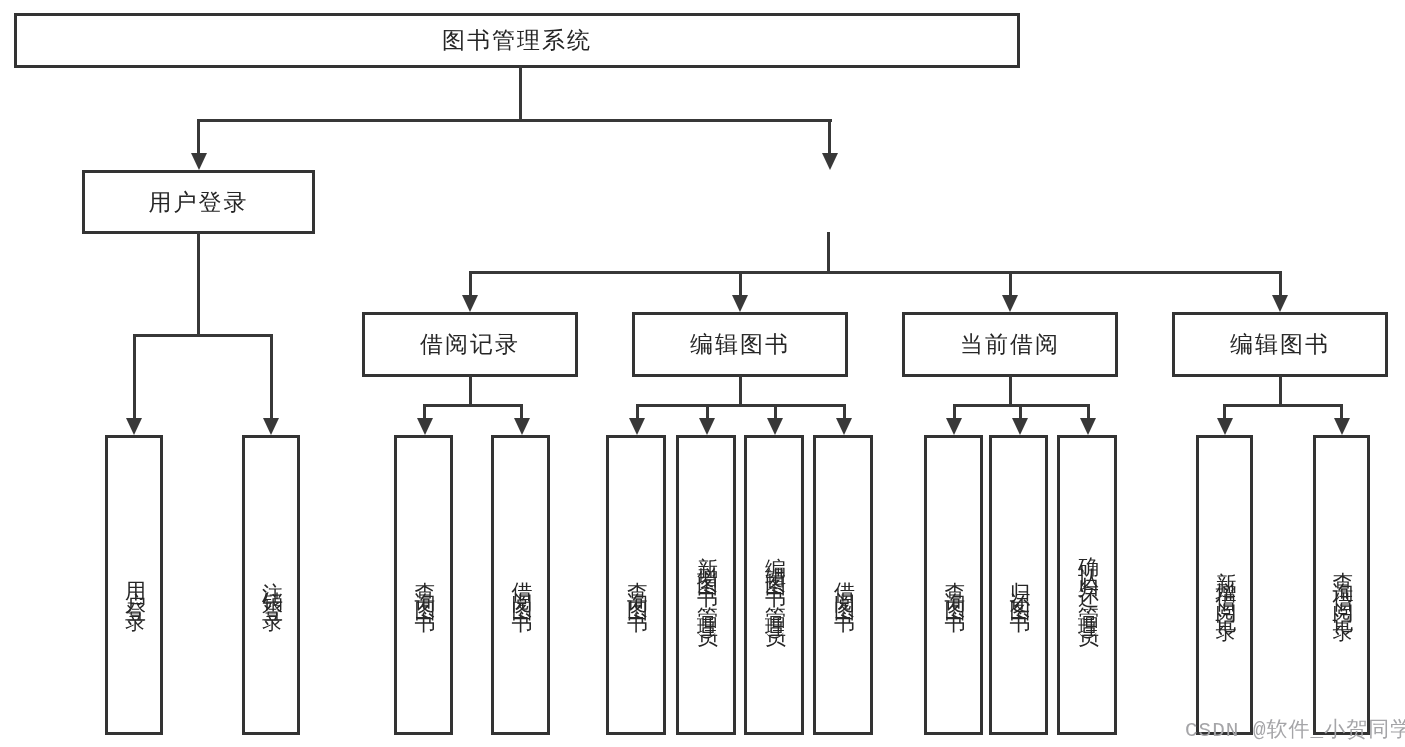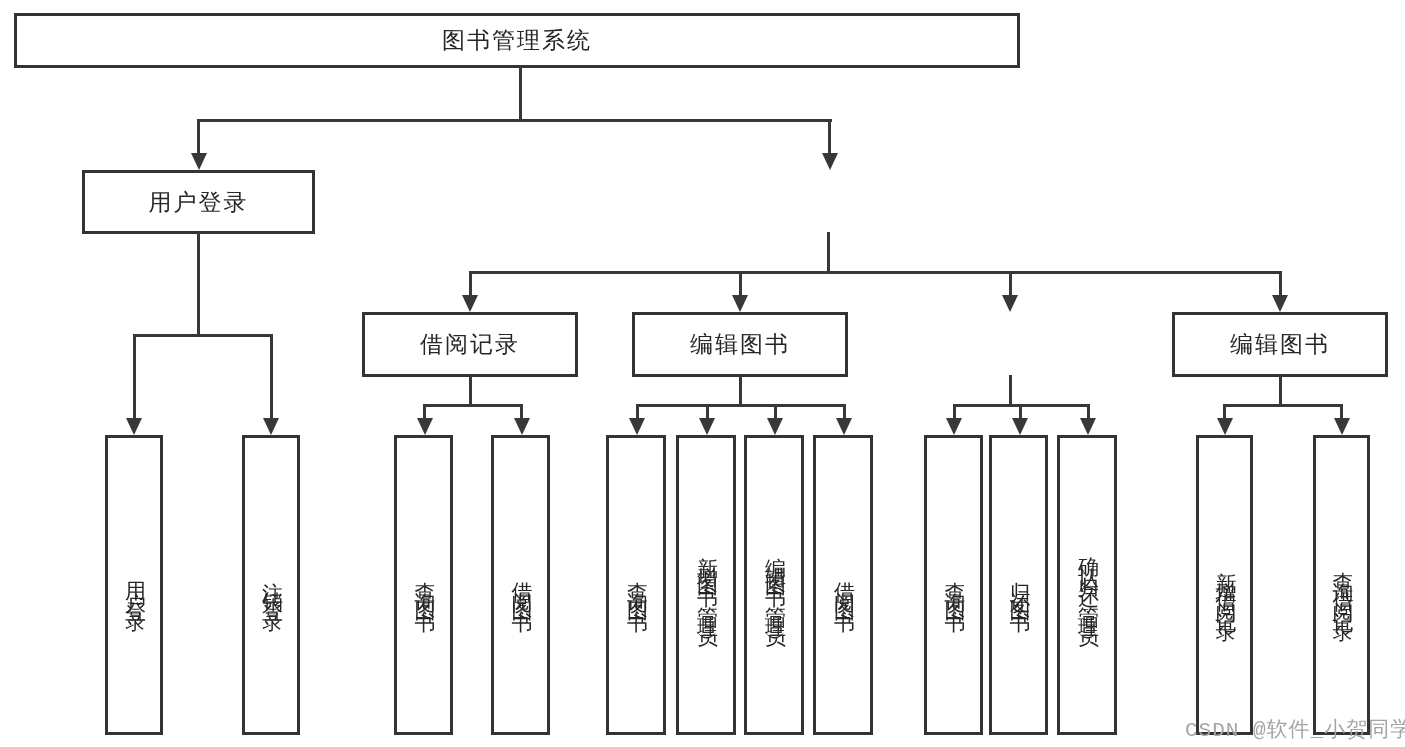--- a/index.html
+++ b/index.html
@@ -91,20 +91,23 @@
   <div class="ah" style="left:1002px;top:295px"></div>
   <div class="vl" style="left:1278.5px;top:271px;height:27px"></div>
   <div class="ah" style="left:1272px;top:295px"></div>
 
   <div class="node h" style="left:362px;top:312px;width:216px;height:65px">
     <span>借阅记录</span>
   </div>
   <div class="node h" style="left:632px;top:312px;width:216px;height:65px">
     <span>编辑图书</span>
   </div>
+  <div class="node h" style="left:902px;top:312px;width:216px;height:65px">
+    <span>当前借阅</span>
+  </div>
   <div class="node h" style="left:1172px;top:312px;width:216px;height:65px">
     <span>编辑图书</span>
   </div>
 
   <div class="vl" style="left:468.5px;top:375px;height:32px"></div>
   <div class="hl" style="left:423px;top:404px;width:100px"></div>
   <div class="vl" style="left:423px;top:404px;height:17px"></div>
   <div class="ah" style="left:416.5px;top:418px"></div>
   <div class="vl" style="left:520px;top:404px;height:17px"></div>
   <div class="ah" style="left:513.5px;top:418px"></div>

